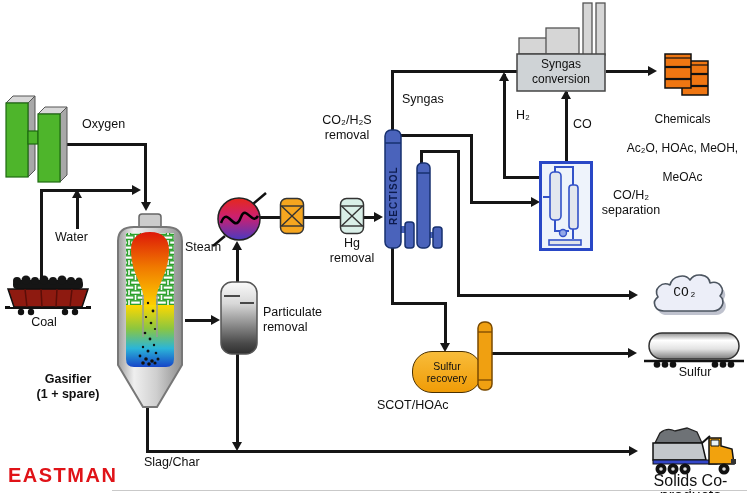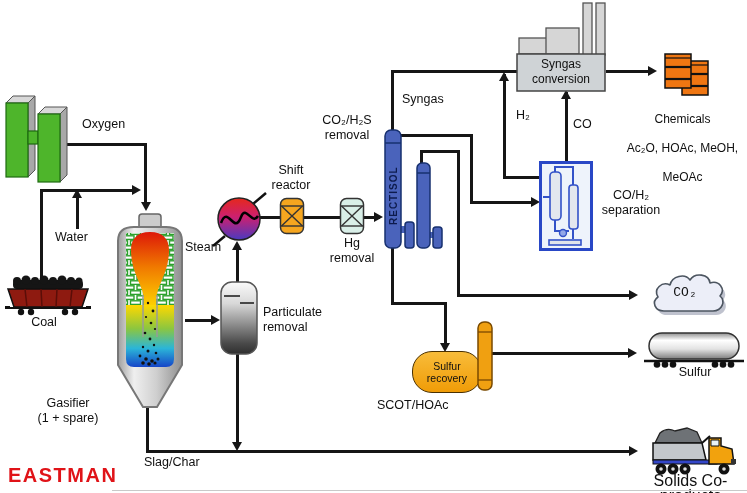--- a/index.html
+++ b/index.html
@@ -325,25 +325,23 @@
       <circle cx="16" cy="45" r="1.8"></circle>
         <circle cx="28" cy="45" r="1.8"></circle>
         <circle cx="40" cy="45" r="1.8"></circle>
       <circle cx="79" cy="45" r="1.8"></circle>
     </g>
   </svg>
 
   <div class="lbl" style="left:82px;top:117px;">Oxygen</div>
   <div class="lbl" style="left:55px;top:230px;">Water</div>
   <div class="lbl ctr" style="left:20px;top:315px;width:48px;">Coal</div>
-  <div class="lbl ctr" style="left:12px;top:396px;width:112px;">Gasifier
+  <div class="lbl ctr" style="left:12px;top:372px;width:112px;font-weight:bold;">Gasifier
 (1 + spare)</div>
   <div class="lbl" style="left:185px;top:240px;">Steam</div>
-  <div class="lbl ctr" style="left:260px;top:163px;width:62px;">Shift
-reactor</div>
   <div class="lbl" style="left:263px;top:305px;">Particulate
 removal</div>
   <div class="lbl ctr" style="left:323px;top:236px;width:58px;">Hg
 removal</div>
   <div class="lbl ctr" style="left:308px;top:113px;width:78px;">CO₂/H₂S
 removal</div>
   <div class="lbl" style="left:402px;top:92px;">Syngas</div>
   <div class="lbl" style="left:516px;top:108px;">H₂</div>
   <div class="lbl" style="left:573px;top:117px;">CO</div>
   <div class="lbl ctr" style="left:594px;top:188px;width:74px;">CO/H₂

